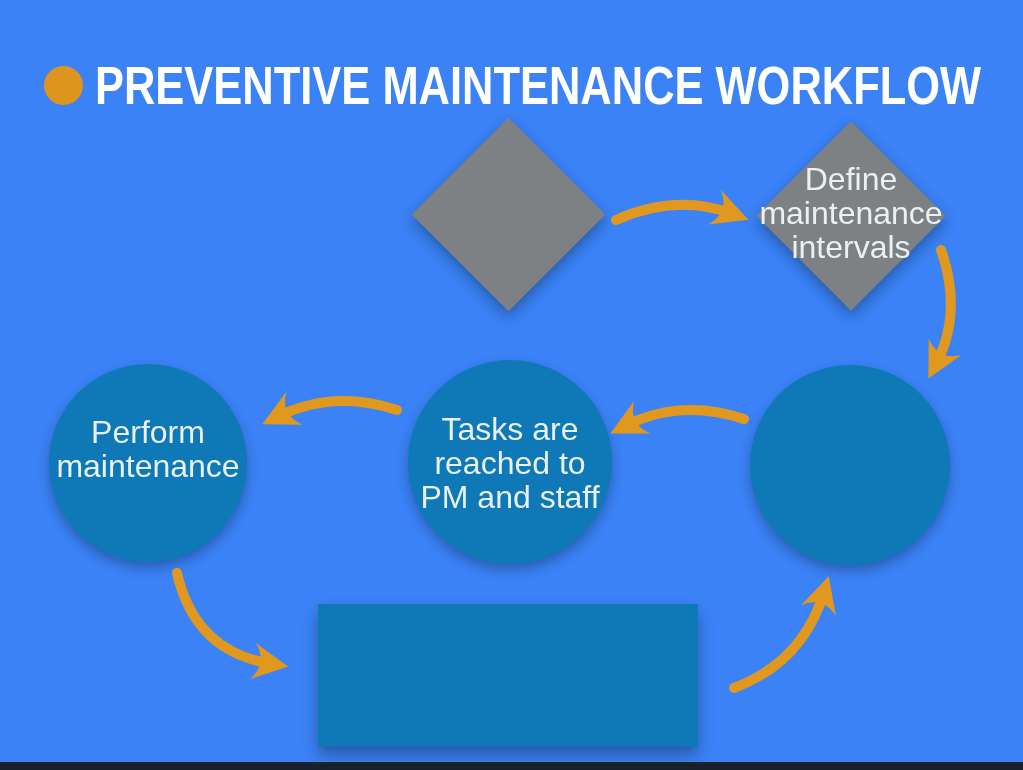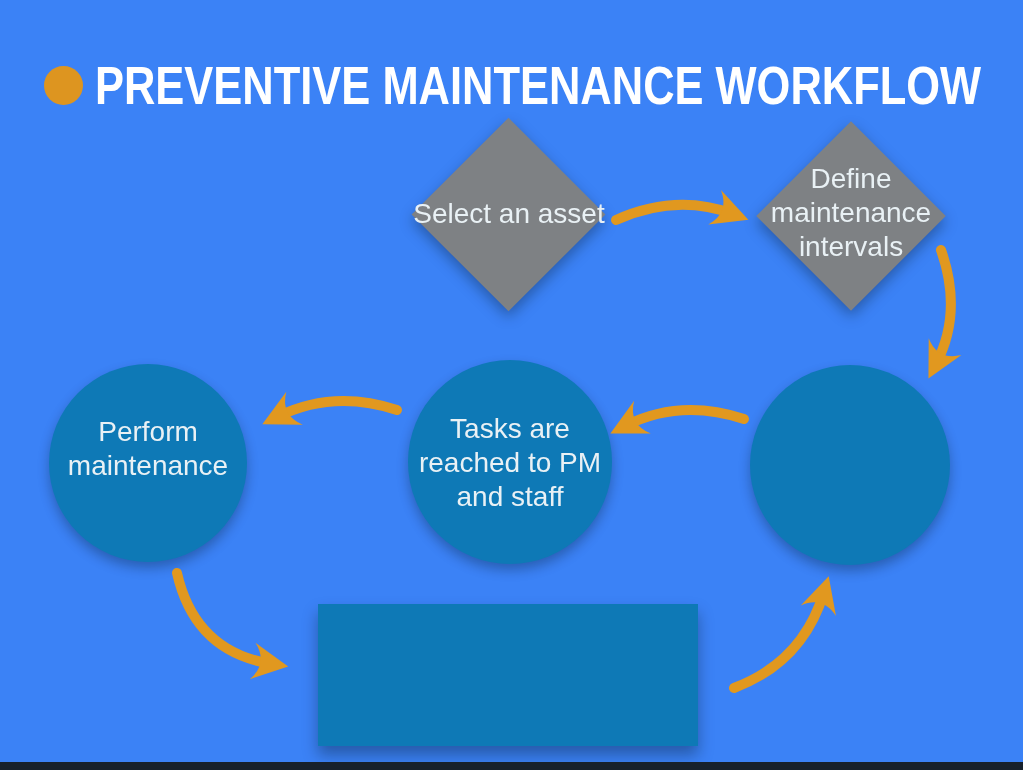--- a/index.html
+++ b/index.html
@@ -69,21 +69,21 @@
   }
 
   
   .node-label {
     position: absolute;
     display: flex;
     align-items: center;
     justify-content: center;
     text-align: center;
     color: #e9f1f5;
-    font-size: 28px;
+    font-size: 32px;
     line-height: 34px;
     z-index: 3;
   }
   #label-select-asset        { left: 389px; top: 194px; width: 240px; height: 40px;  white-space: nowrap; }
   #label-define-intervals    { left: 776px; top: 160px; width: 150px; height: 105px; }
   #label-perform-maintenance { left: 73px;  top: 414px; width: 150px; height: 70px; text-align: center;  }
   #label-tasks-assigned      { left: 415px; top: 412px; width: 190px; height: 102px; }
   #label-time-interval       { left: 750px; top: 418px; width: 200px; height: 68px;  }
   #label-repeat-flow         { left: 383px; top: 640px; width: 250px; height: 70px;  }
 
@@ -143,19 +143,18 @@
       </marker>
     </defs>
     <path class="arrow" d="M 616 220 Q 676 193 733 214" marker-end="url(#ah)"></path>
     <path class="arrow" d="M 941 250 Q 963 312 936 364" marker-end="url(#ah)"></path>
     <path class="arrow" d="M 744 419 Q 680 398 625 426" marker-end="url(#ah)"></path>
     <path class="arrow" d="M 397 410 Q 333 389 277 417" marker-end="url(#ah)"></path>
     <path class="arrow" d="M 177 573 Q 195 652 272 664" marker-end="url(#ah)"></path>
     <path class="arrow" d="M 734 688 Q 803 662 824 592" marker-end="url(#ah)"></path>
   </svg>
 
-  <div class="node-label" id="label-select-asset">Select an asset</div>
   <div class="node-label" id="label-define-intervals">Define maintenance intervals</div>
   <div class="node-label" id="label-tasks-assigned">Tasks are reached to PM and staff</div>
   <div class="node-label" id="label-perform-maintenance">Perform maintenance</div>
 
   <div id="footer-strip"></div>
 </div>
 
 </body></html>

